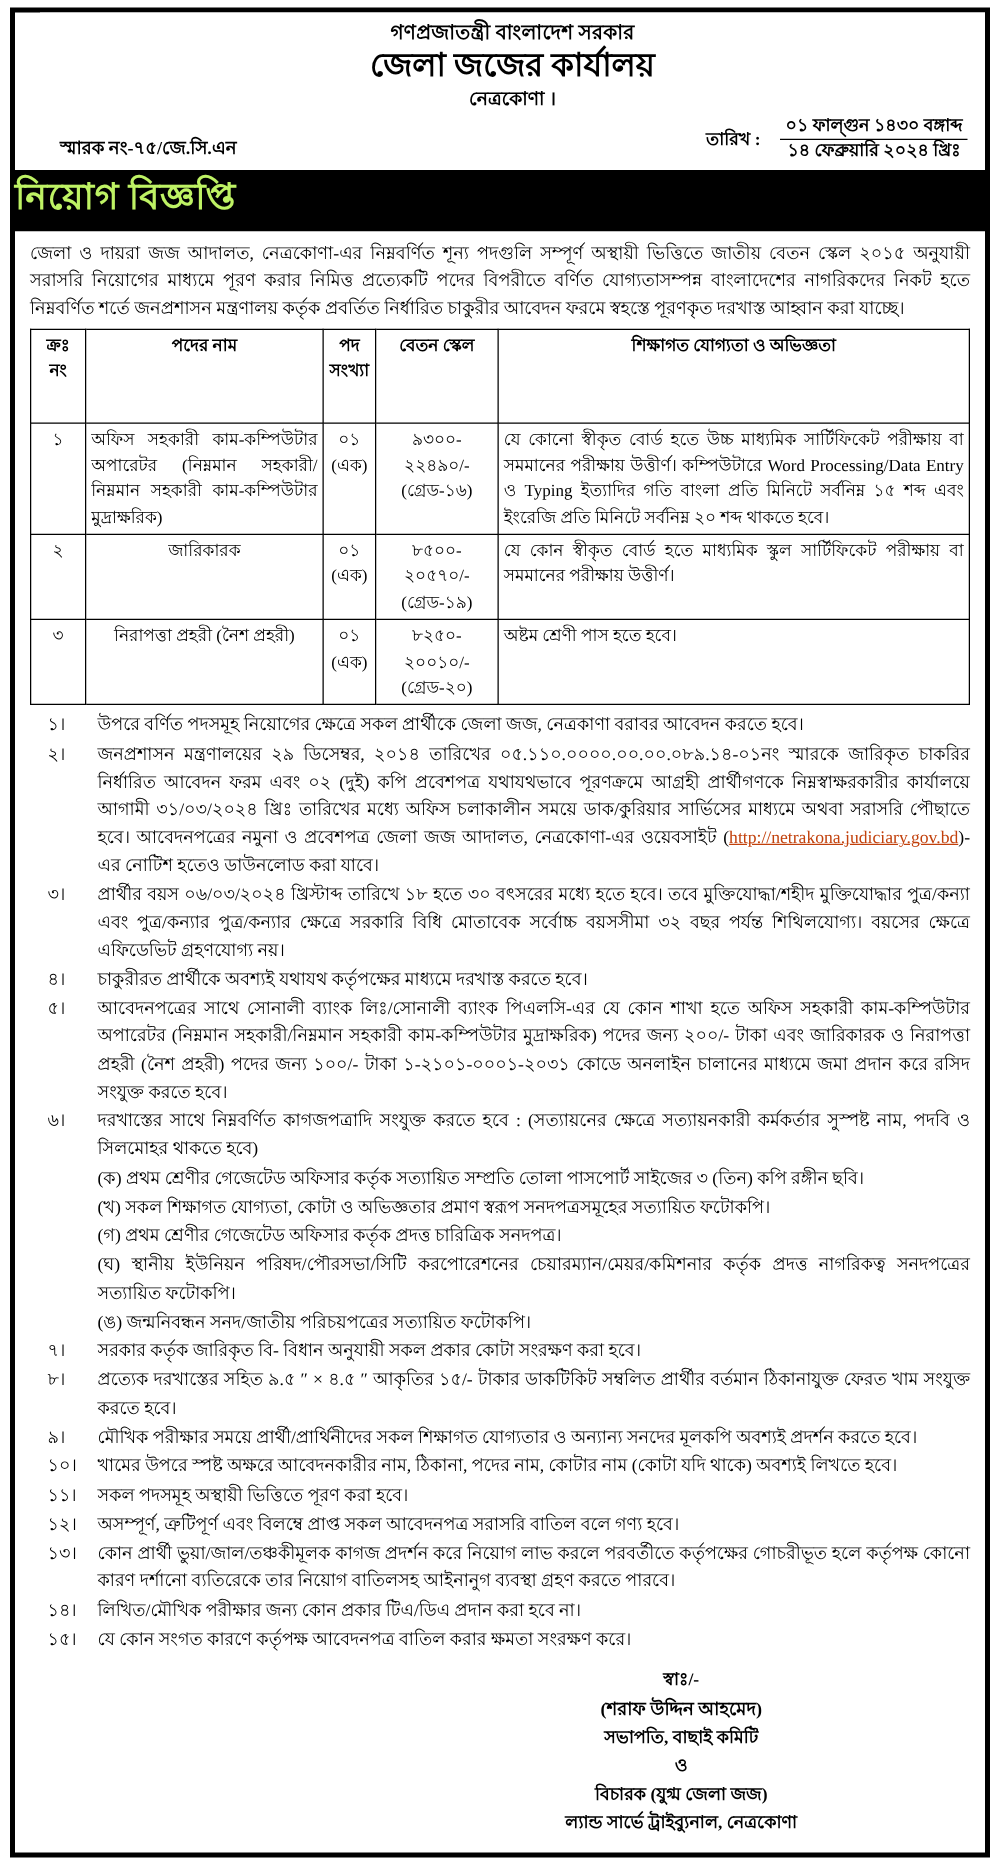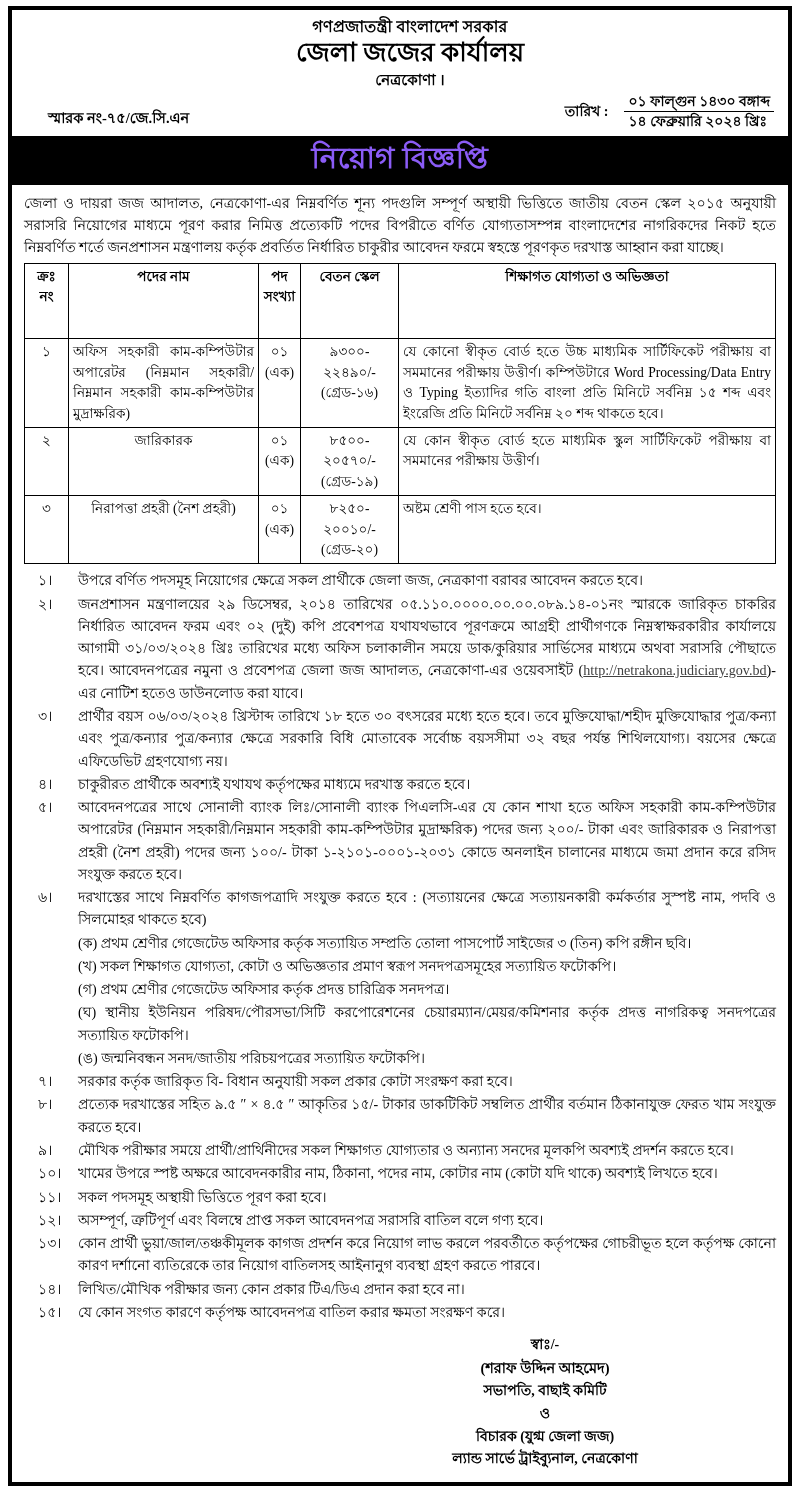--- a/index.html
+++ b/index.html
@@ -83,38 +83,38 @@
     font-weight: 600;
     gap: 12px;
   }
   .date-label {
     white-space: nowrap;
     padding-right: 4px;
   }
   .date-frac {
     display: flex;
     flex-direction: column;
-    text-align: left;
+    text-align: center;
     line-height: 1.25;
   }
   .date-frac .num {
     padding: 0 4px 1px 4px;
     border-bottom: 1.6px solid #000;
     white-space: nowrap;
   }
   .date-frac .den {
     padding: 1px 4px 0 4px;
     white-space: nowrap;
   }
 
   
   .banner {
     background: #000000;
-    color: #8b5cf6;
-    text-align: center;
+    color: #bef264;
+    text-align: left;
     font-size: 29px;
     font-weight: 700;
     line-height: 1;
     padding: 8px 0 12px 0;
     margin-top: 3px;
     letter-spacing: .5px;
   }
 
   
   .body-wrap {
@@ -191,21 +191,21 @@
     text-align: justify;
     text-justify: inter-word;
   }
   .sub {
     padding-left: 54px;
     text-align: justify;
     text-justify: inter-word;
     margin-bottom: 1px;
   }
   a.link {
-    color: #404040;
+    color: #c2410c;
     text-decoration: underline;
   }
 
   
   .signature {
     margin-top: 10px;
     text-align: center;
     font-size: 14px;
     line-height: 1.62;
     font-weight: 600;

